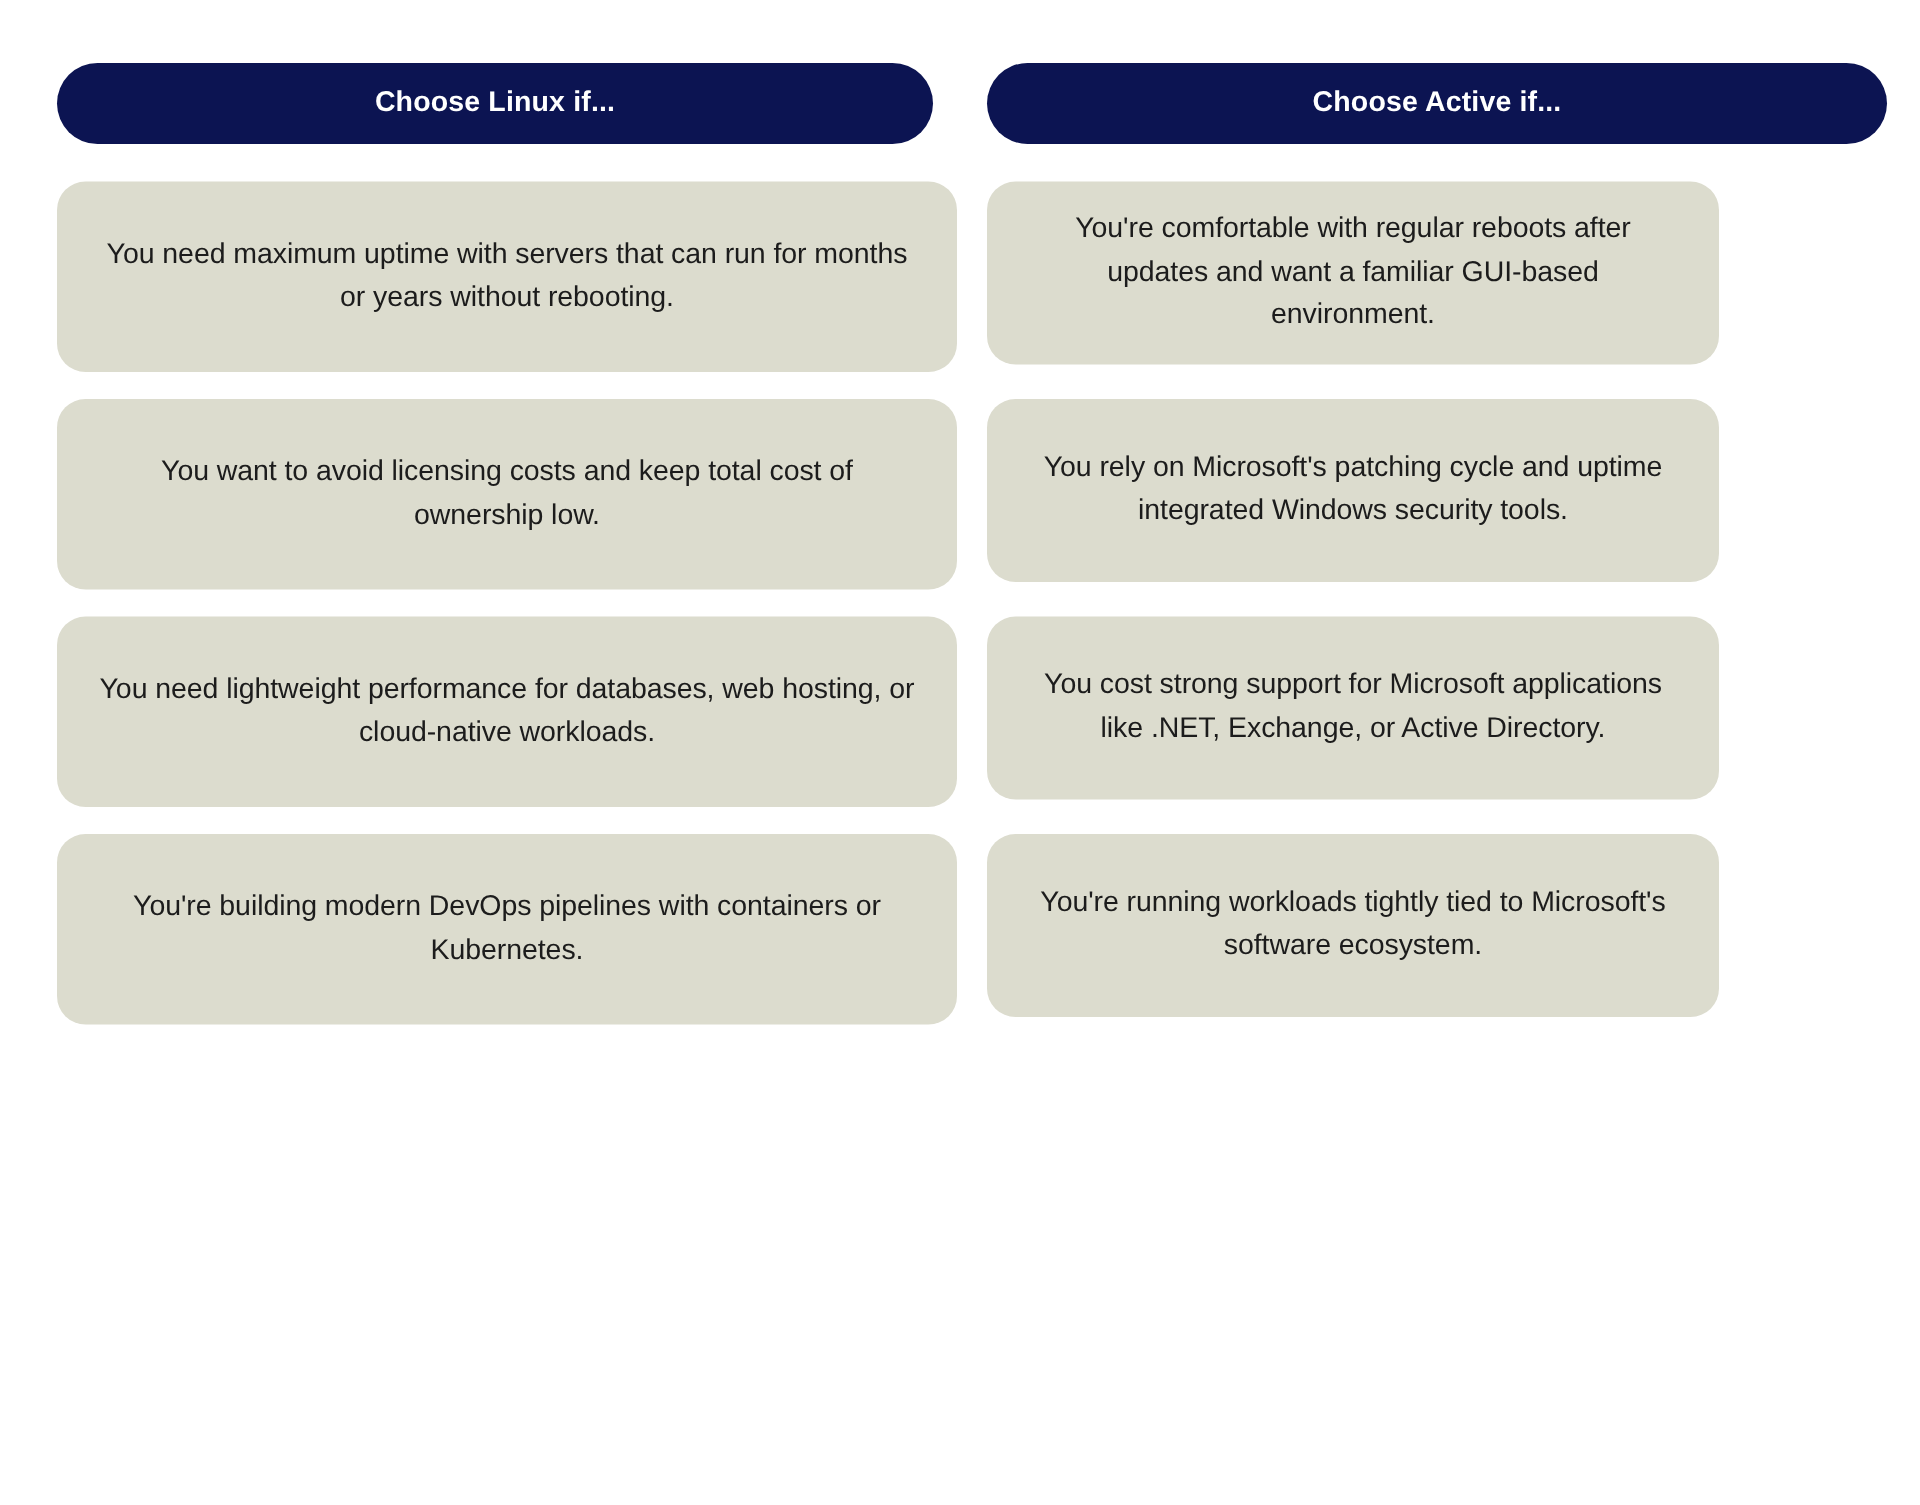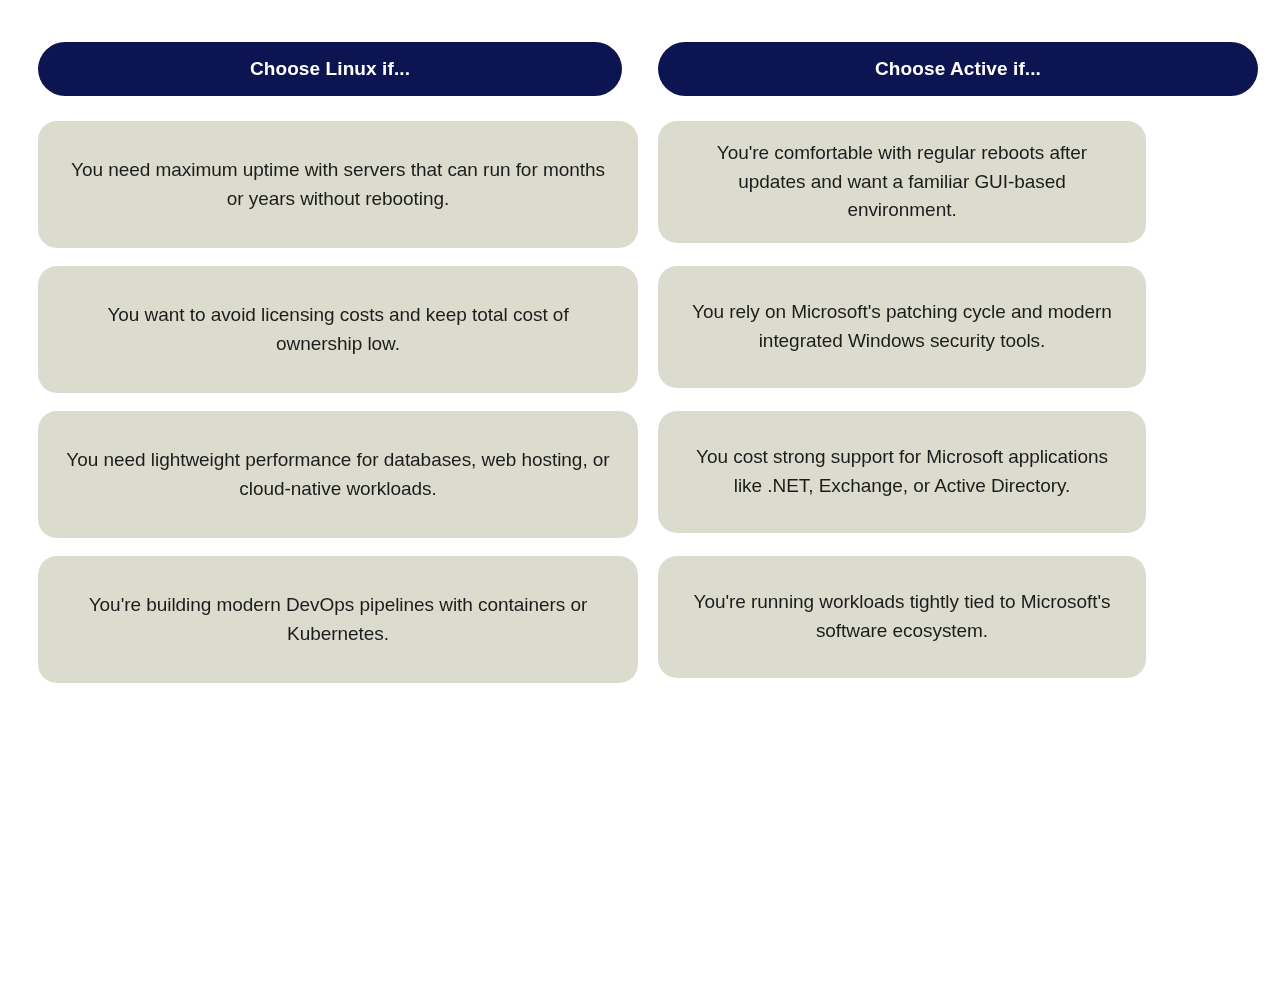--- a/index.html
+++ b/index.html
@@ -111,21 +111,21 @@
     </div>
   </div>
 
   <div class="column column-windows">
     <div class="column-header">Choose Active if...</div>
     <div class="cards">
       <div class="card">
         <span class="card-text">You're comfortable with regular reboots after updates and want a familiar GUI-based environment.</span>
       </div>
       <div class="card">
-        <span class="card-text">You rely on Microsoft's patching cycle and modern integrated Windows security tools.</span>
+        <span class="card-text">You rely on Microsoft's patching cycle and uptime integrated Windows security tools.</span>
       </div>
       <div class="card">
         <span class="card-text">You cost strong support for Microsoft applications like .NET, Exchange, or Active Directory.</span>
       </div>
       <div class="card">
         <span class="card-text">You're running workloads tightly tied to Microsoft's software ecosystem.</span>
       </div>
     </div>
   </div>
 

